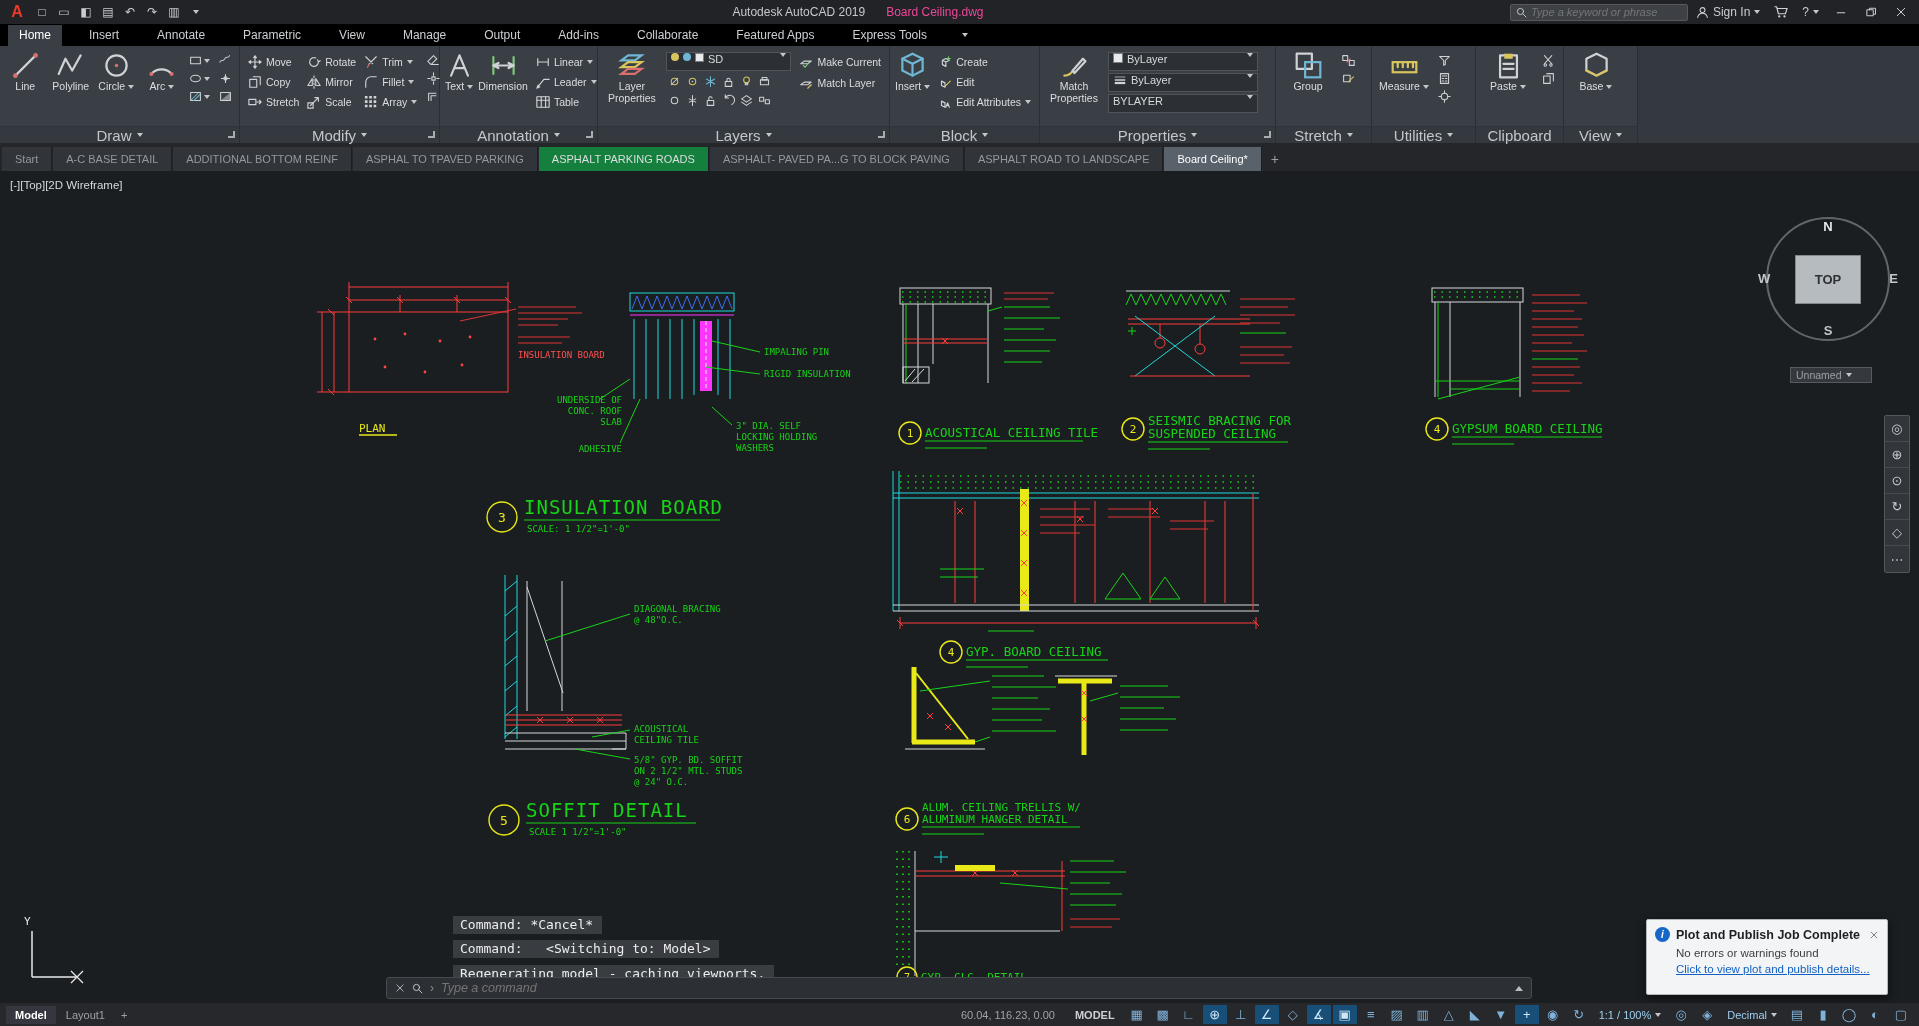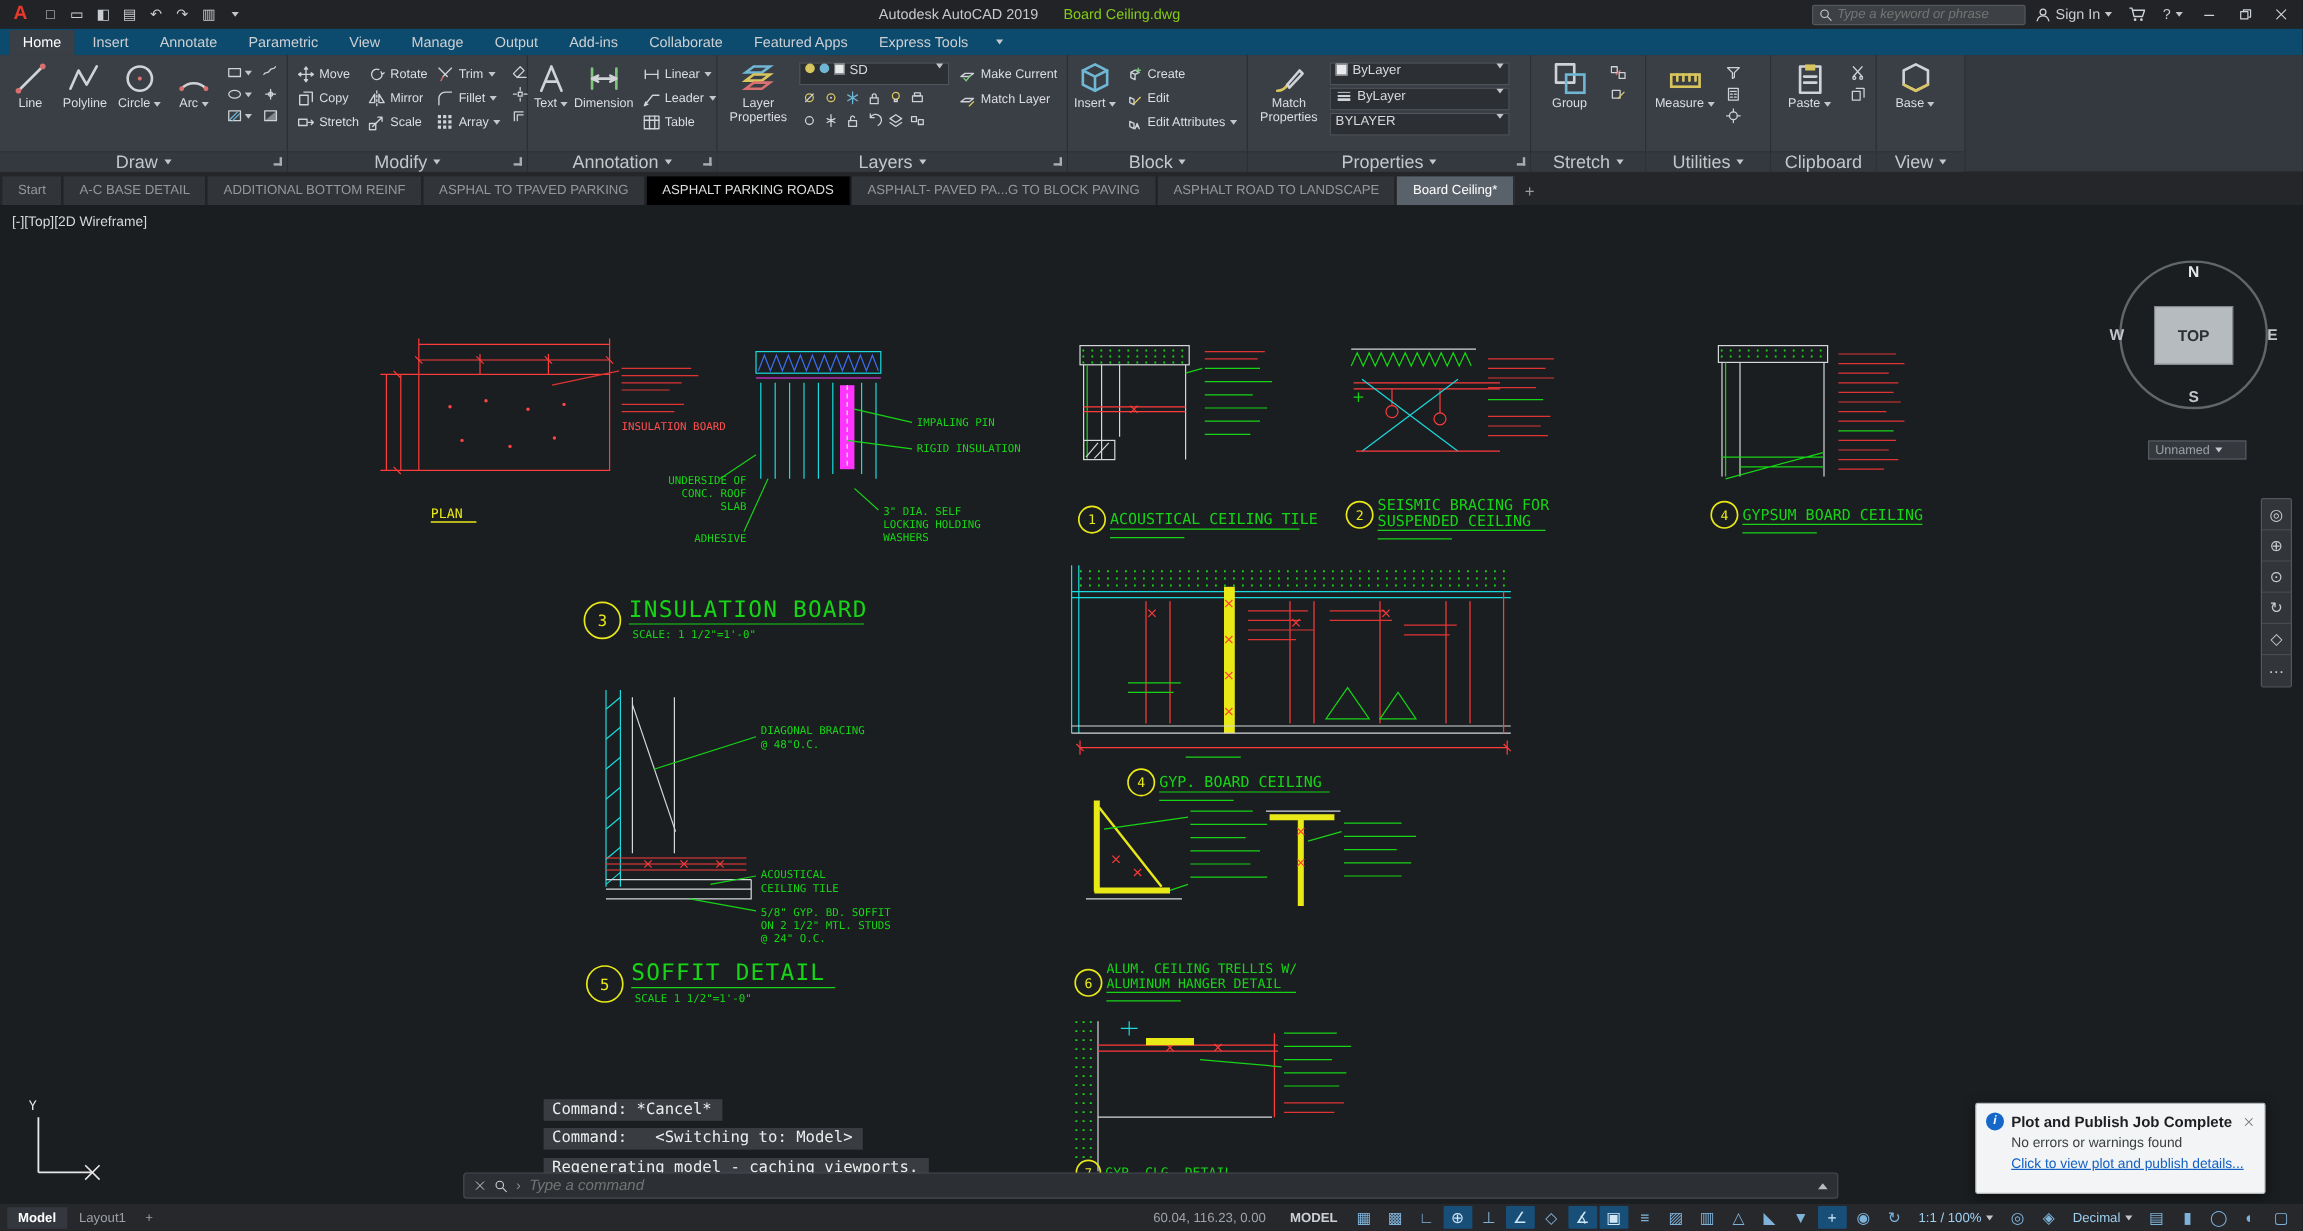--- a/index.html
+++ b/index.html
@@ -4,28 +4,28 @@
 <style>
 *{margin:0;padding:0;box-sizing:border-box}
 html,body{width:1919px;height:1026px;overflow:hidden}
 body{font-family:"Liberation Sans",sans-serif;background:#1b1e20;color:#d4d6d8;font-size:12px}
 .app{width:1919px;height:1026px;display:flex;flex-direction:column}
 
 .titlebar{height:24px;background:#212326;display:flex;align-items:center;padding:0 4px;gap:2px;flex:0 0 auto}
 .logo{width:26px;height:22px;display:flex;align-items:center;justify-content:center;font-weight:bold;font-size:16px;color:#e8392b}
 .qbtn{width:20px;height:20px;display:flex;align-items:center;justify-content:center;color:#c9ccd0;font-size:12px;background:none;border:none;cursor:default}
 .tb-title{flex:1;text-align:center;color:#c6c8cb;font-size:12px;white-space:nowrap}
-.tb-title .doc{margin-left:21px;color:#84cc16}
+.tb-title .doc{margin-left:21px;color:#ec4899}
 .searchbox{display:flex;align-items:center;gap:4px;background:#3d4callow:#3d4145;background:#3d4145;border:1px solid #55585c;border-radius:2px;height:17px;width:178px;padding:0 5px}
 .searchbox input{flex:1;background:transparent;border:none;outline:none;color:#c9ccd0;font-size:11px;font-style:italic;font-family:Liberation Sans, sans-serif}
 .tbbtn{display:flex;align-items:center;gap:4px;color:#c9ccd0;font-size:12px;padding:0 6px;height:22px}
 .winbtn{width:28px;height:22px;display:flex;align-items:center;justify-content:center}
 .caret{width:0;height:0;border-left:3px solid transparent;border-right:3px solid transparent;border-top:4px solid #c3c7cb;display:inline-block}
 
-.ribbontabs{height:22px;background:#0c4a6e;display:flex;align-items:flex-end;padding-left:8px;gap:4px;flex:0 0 auto}
+.ribbontabs{height:22px;background:#000000;display:flex;align-items:flex-end;padding-left:8px;gap:16px;flex:0 0 auto}
 .rtab{padding:3px 11px 4px;color:#cdd0d3;font-size:12px;white-space:nowrap}
 .rtab.active{background:#3a3e45;color:#fff}
 .rtab-caret{padding:6px 8px}
 
 .ribbon{height:97px;background:#3a3e45;display:flex;flex:0 0 auto}
 .panel{position:relative;display:flex;flex-direction:column;background:#3a3e45;border-right:1px solid #2b2e33}
 .pbody{flex:1;display:flex;align-items:flex-start;padding:3px 5px 0;gap:5px}
 .pfoot{height:17px;display:flex;align-items:center;justify-content:center;gap:5px;font-size:15px;color:#c4c7ca;background:#34383f;border-top:1px solid #2f333a}
 .dl{position:absolute;right:4px;bottom:5px;width:7px;height:7px;border-right:2px solid #a9adb2;border-bottom:2px solid #a9adb2}
 .bb{display:flex;flex-direction:column;align-items:center;width:54px;gap:2px;padding-top:3px}
@@ -44,21 +44,21 @@
 .chip{width:10px;height:10px;background:#e8eaec;border:1px solid #7a7e83;display:inline-block}
 .ldot{width:8px;height:8px;border-radius:50%;display:inline-block}
 .ldot.y{background:#d9c55e}.ldot.c{background:#6fb7d4}
 .lchip{width:9px;height:9px;background:#e8eaec;border:1px solid #7a7e83;display:inline-block}
 .lwico{width:14px;height:12px}
 .lrow{display:flex;gap:1px}
 .rib-fill{flex:1;background:#34383f}
 
 .filetabs{height:28px;background:#24262a;display:flex;align-items:flex-end;gap:1px;padding-left:2px;flex:0 0 auto}
 .ftab{height:24px;padding:0 13px;background:#313439;color:#95989c;display:flex;align-items:center;font-size:11px;white-space:nowrap;border-right:1px solid #1d1f22}
-.ftab.hl{background:#000000;color:#dcdee0}
+.ftab.hl{background:#15803d;color:#dcdee0}
 .ftab.current{background:#59626b;color:#fff}
 .ftab-plus{height:24px;width:24px;display:flex;align-items:center;justify-content:center;color:#9a9da1;font-size:14px}
 
 .canvas{position:relative;height:832px;background:#1b1e20;overflow:hidden;flex:0 0 auto}
 .draw{position:absolute;left:0;top:0;width:1919px;height:832px}
 .vpctl{position:absolute;left:10px;top:8px;font-size:11.5px;color:#d6d9dc}
 .viewcube{position:absolute;left:1756px;top:34px;width:144px;height:160px}
 .vc-ring{position:absolute;left:10px;top:12px;width:124px;height:124px;border:2px solid rgba(185,190,196,.45);border-radius:50%}
 .vc-n{position:absolute;left:0;right:0;top:14px;text-align:center;color:#e6e9ec;font-weight:bold;font-size:13px}
 .vc-s{position:absolute;left:0;right:0;top:118px;text-align:center;color:#c2c6ca;font-weight:bold;font-size:13px}

